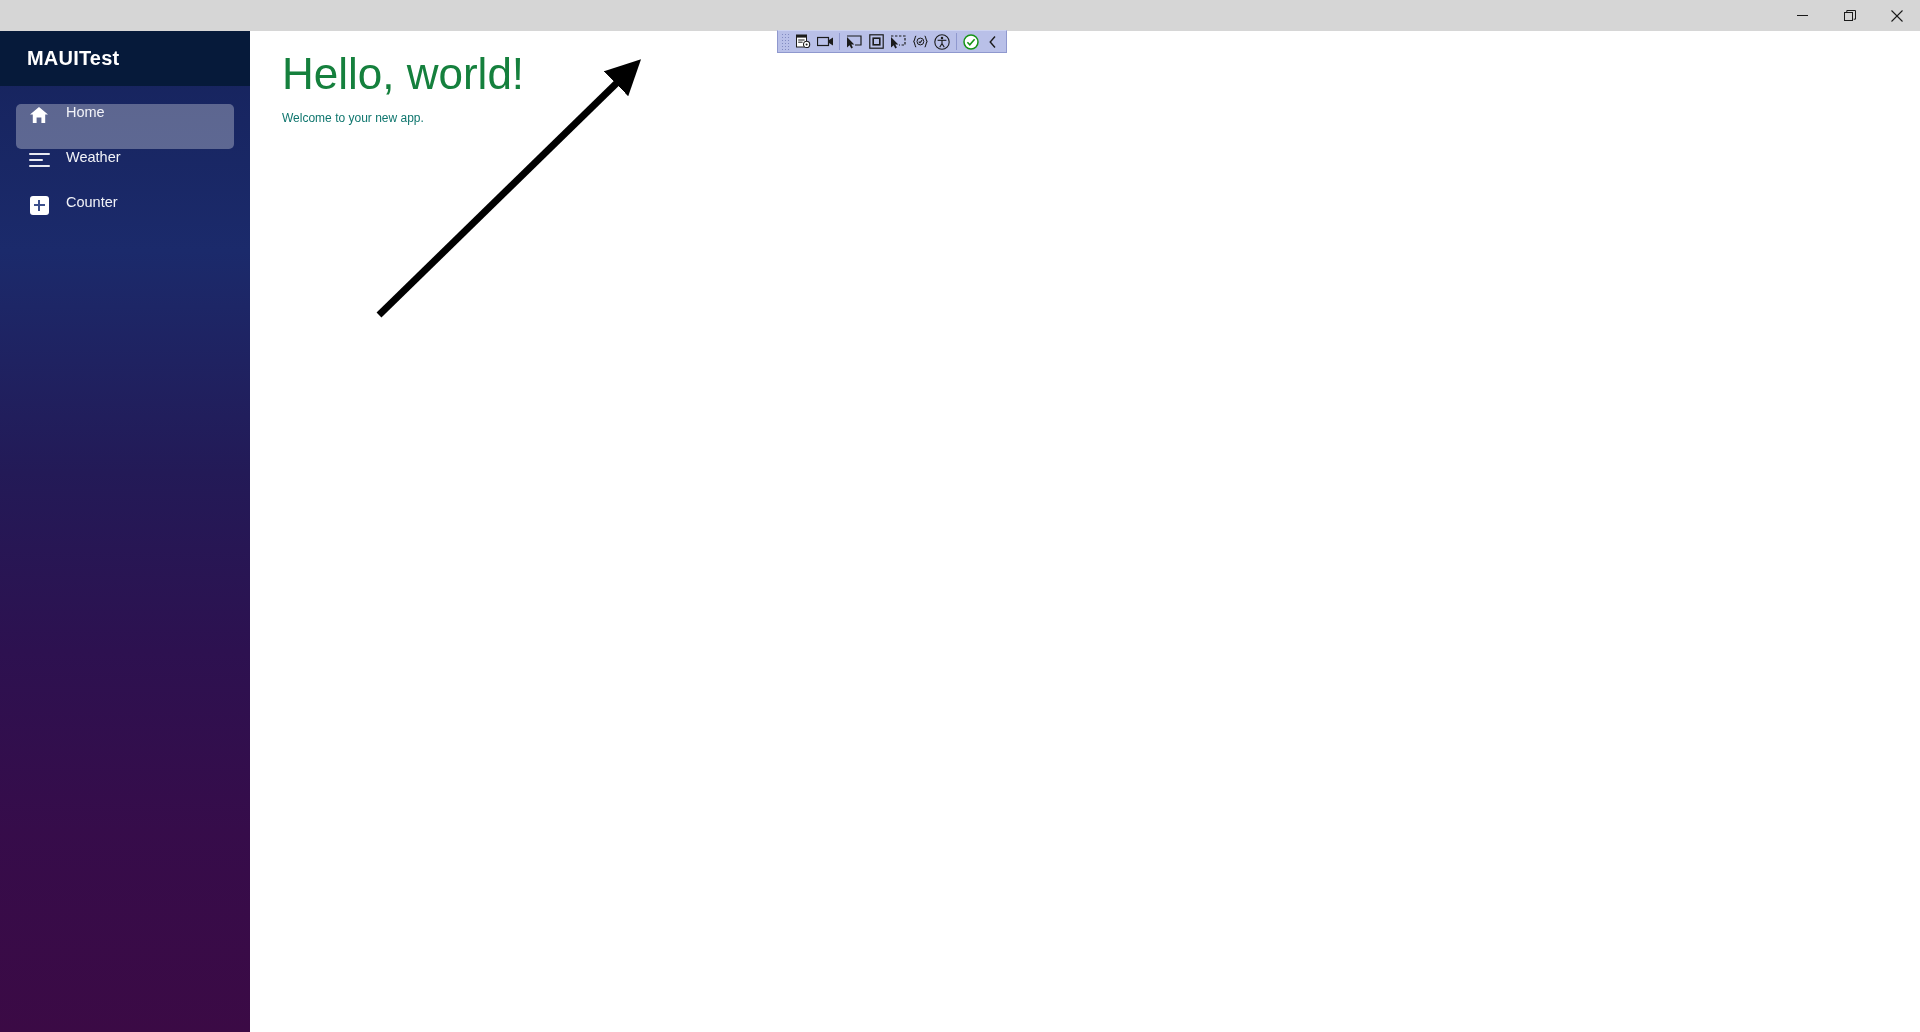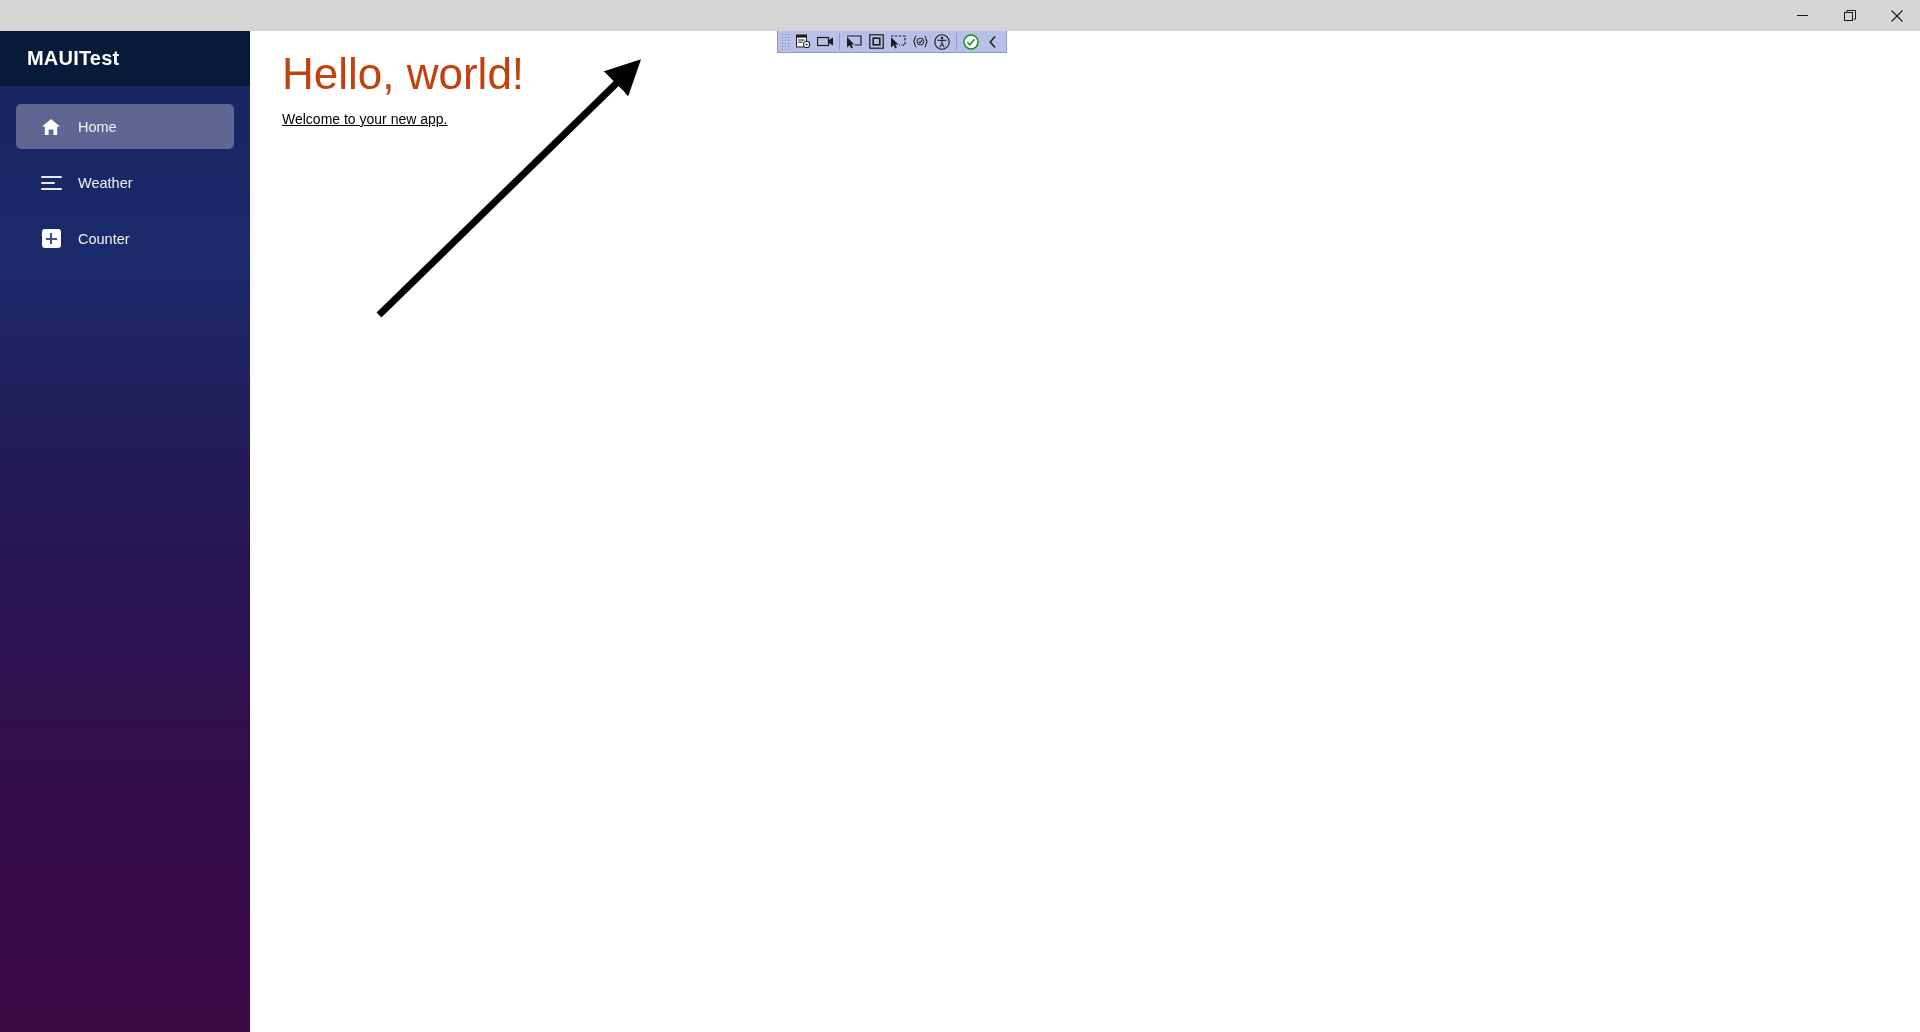--- a/index.html
+++ b/index.html
@@ -48,25 +48,25 @@
     padding-left: 27px;
   }
   #brand-title {
     color: #ffffff;
     font-size: 20px;
     font-weight: bold;
     letter-spacing: .2px;
   }
   #nav-list { padding: 18px 16px 0 16px; }
   .nav-item {
-    display: flex; align-items: center;
+    display: flex; align-items: flex-start;
     height: 45px;
     border-radius: 5px;
-    padding-left: 24px;
-    margin-bottom: 11px;
+    padding-left: 12px;
+    margin-bottom: 0;
     cursor: default;
   }
   .nav-item.active { background: rgba(255,255,255,0.30); }
   .nav-icon {
     width: 22px; height: 22px;
     display: flex; align-items: center; justify-content: center;
     flex: 0 0 22px;
     margin-right: 16px;
   }
   .nav-label {
@@ -96,26 +96,26 @@
 
   
   #content {
     position: absolute; left: 250px; top: 31px;
     width: 1670px; height: 1001px;
     background: #ffffff;
   }
   #page-title {
     position: absolute; left: 32px; top: 21px;
     font-size: 44px; font-weight: normal;
-    color: #c2410c;
+    color: #15803d;
     line-height: 1;
   }
   #page-subtitle {
     position: absolute; left: 32px; top: 80px;
-    font-size: 14px; color: #000000; text-decoration: underline;
+    font-size: 12px; color: #0f766e;
   }
 
   
   #annotation-arrow {
     position: absolute; left: 355px; top: 25px;
     width: 460px; height: 390px;
     pointer-events: none;
   }
 
   

